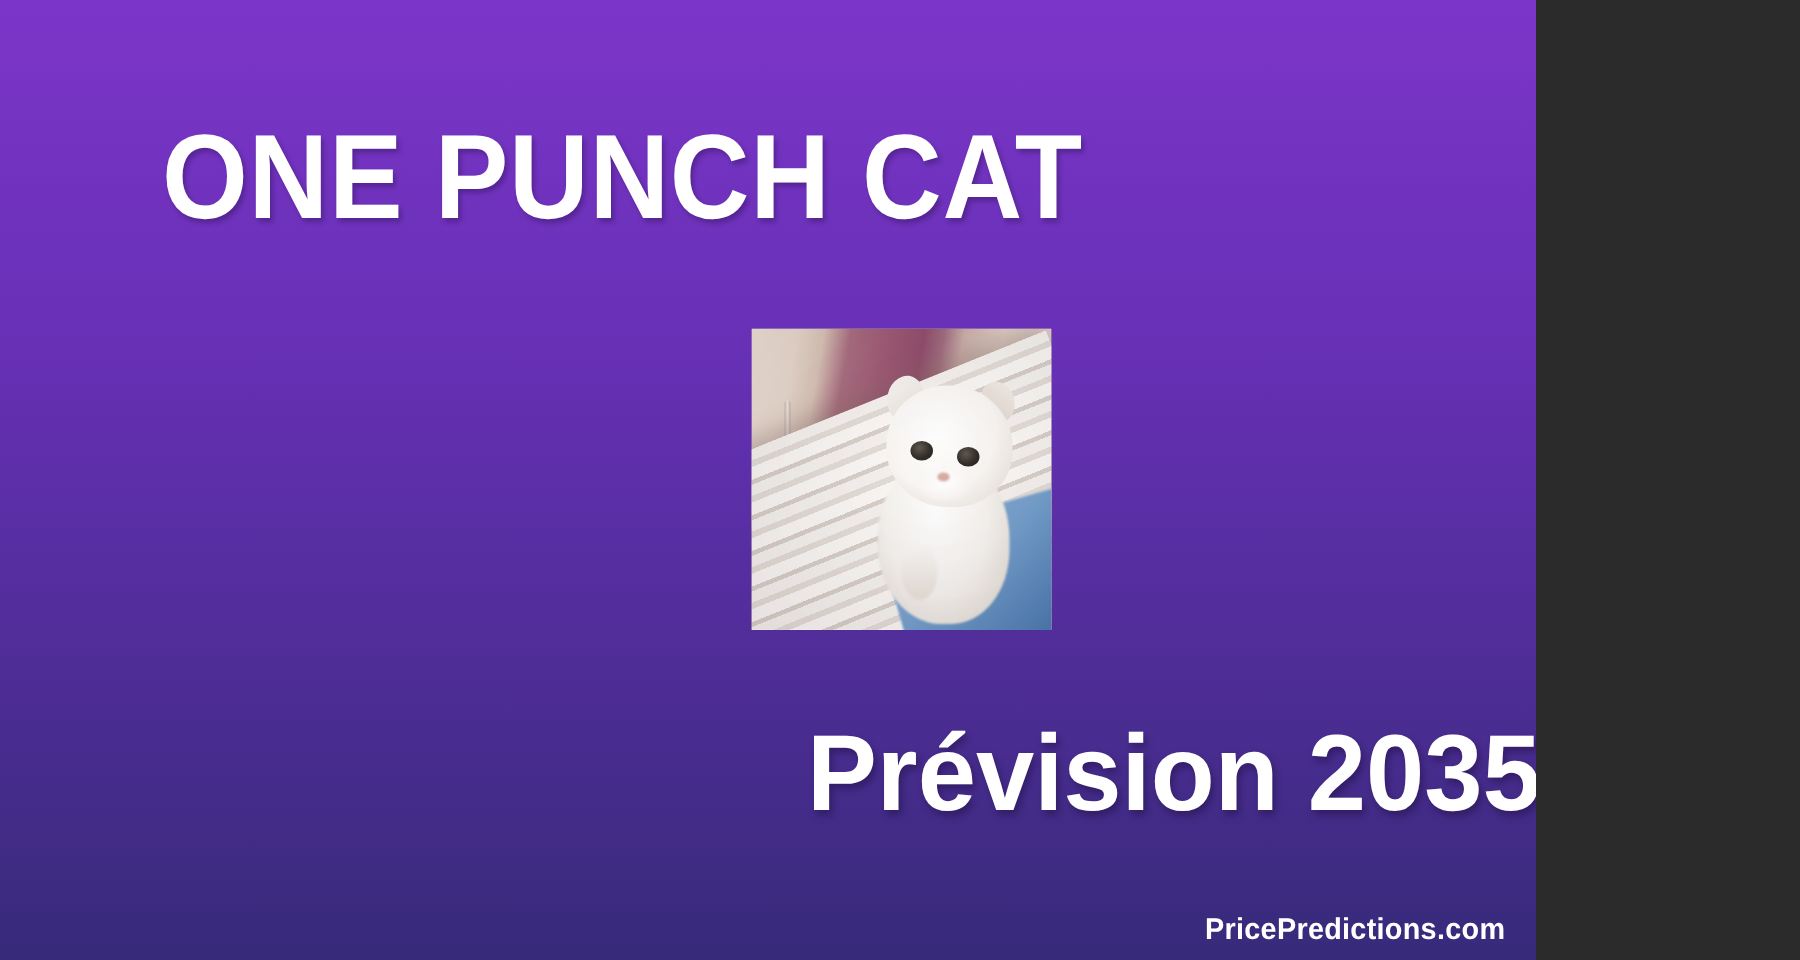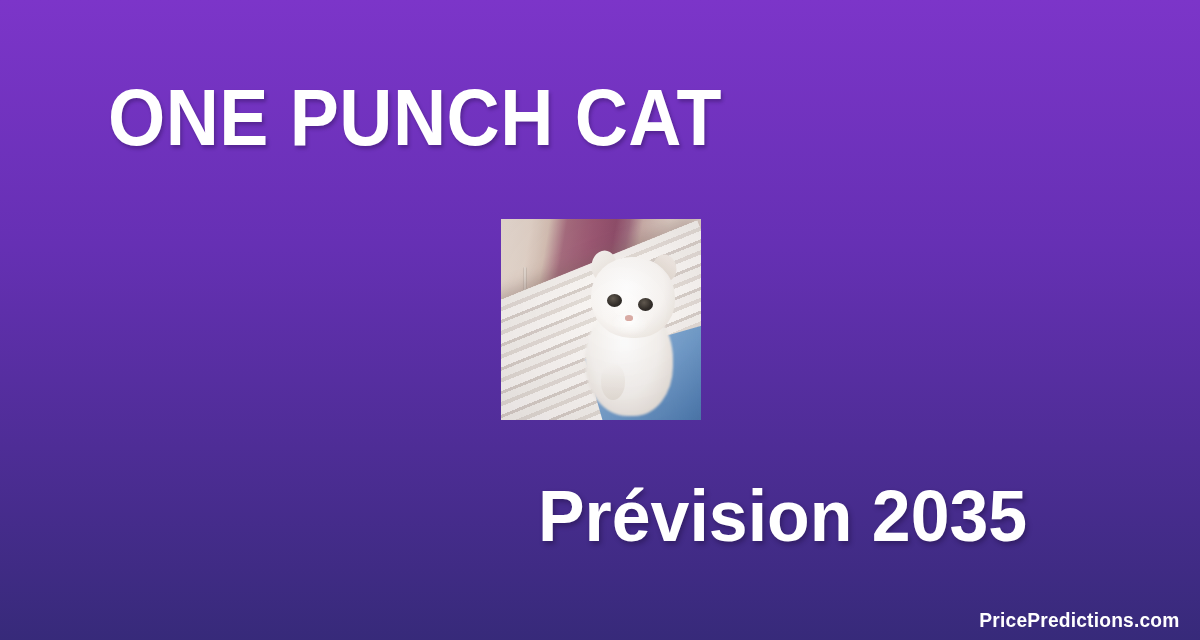--- a/index.html
+++ b/index.html
@@ -3,21 +3,21 @@
 <meta charset="utf-8">
 <title>Price Prediction Banner</title>
 <style>
   html, body {
     margin: 0;
     padding: 0;
     background: #2b2b2b;
   }
   .banner {
     position: relative;
-    width: 1200px;
+    width: 1024px;
     height: 640px;
     overflow: hidden;
     font-family: "Liberation Sans", "DejaVu Sans", sans-serif;
     background: linear-gradient(to bottom, #7c35c9 0%, #6630b4 38%, #4e2d96 70%, #372a7a 100%);
   }
 
   
   .title {
     position: absolute;
     left: 108px;

